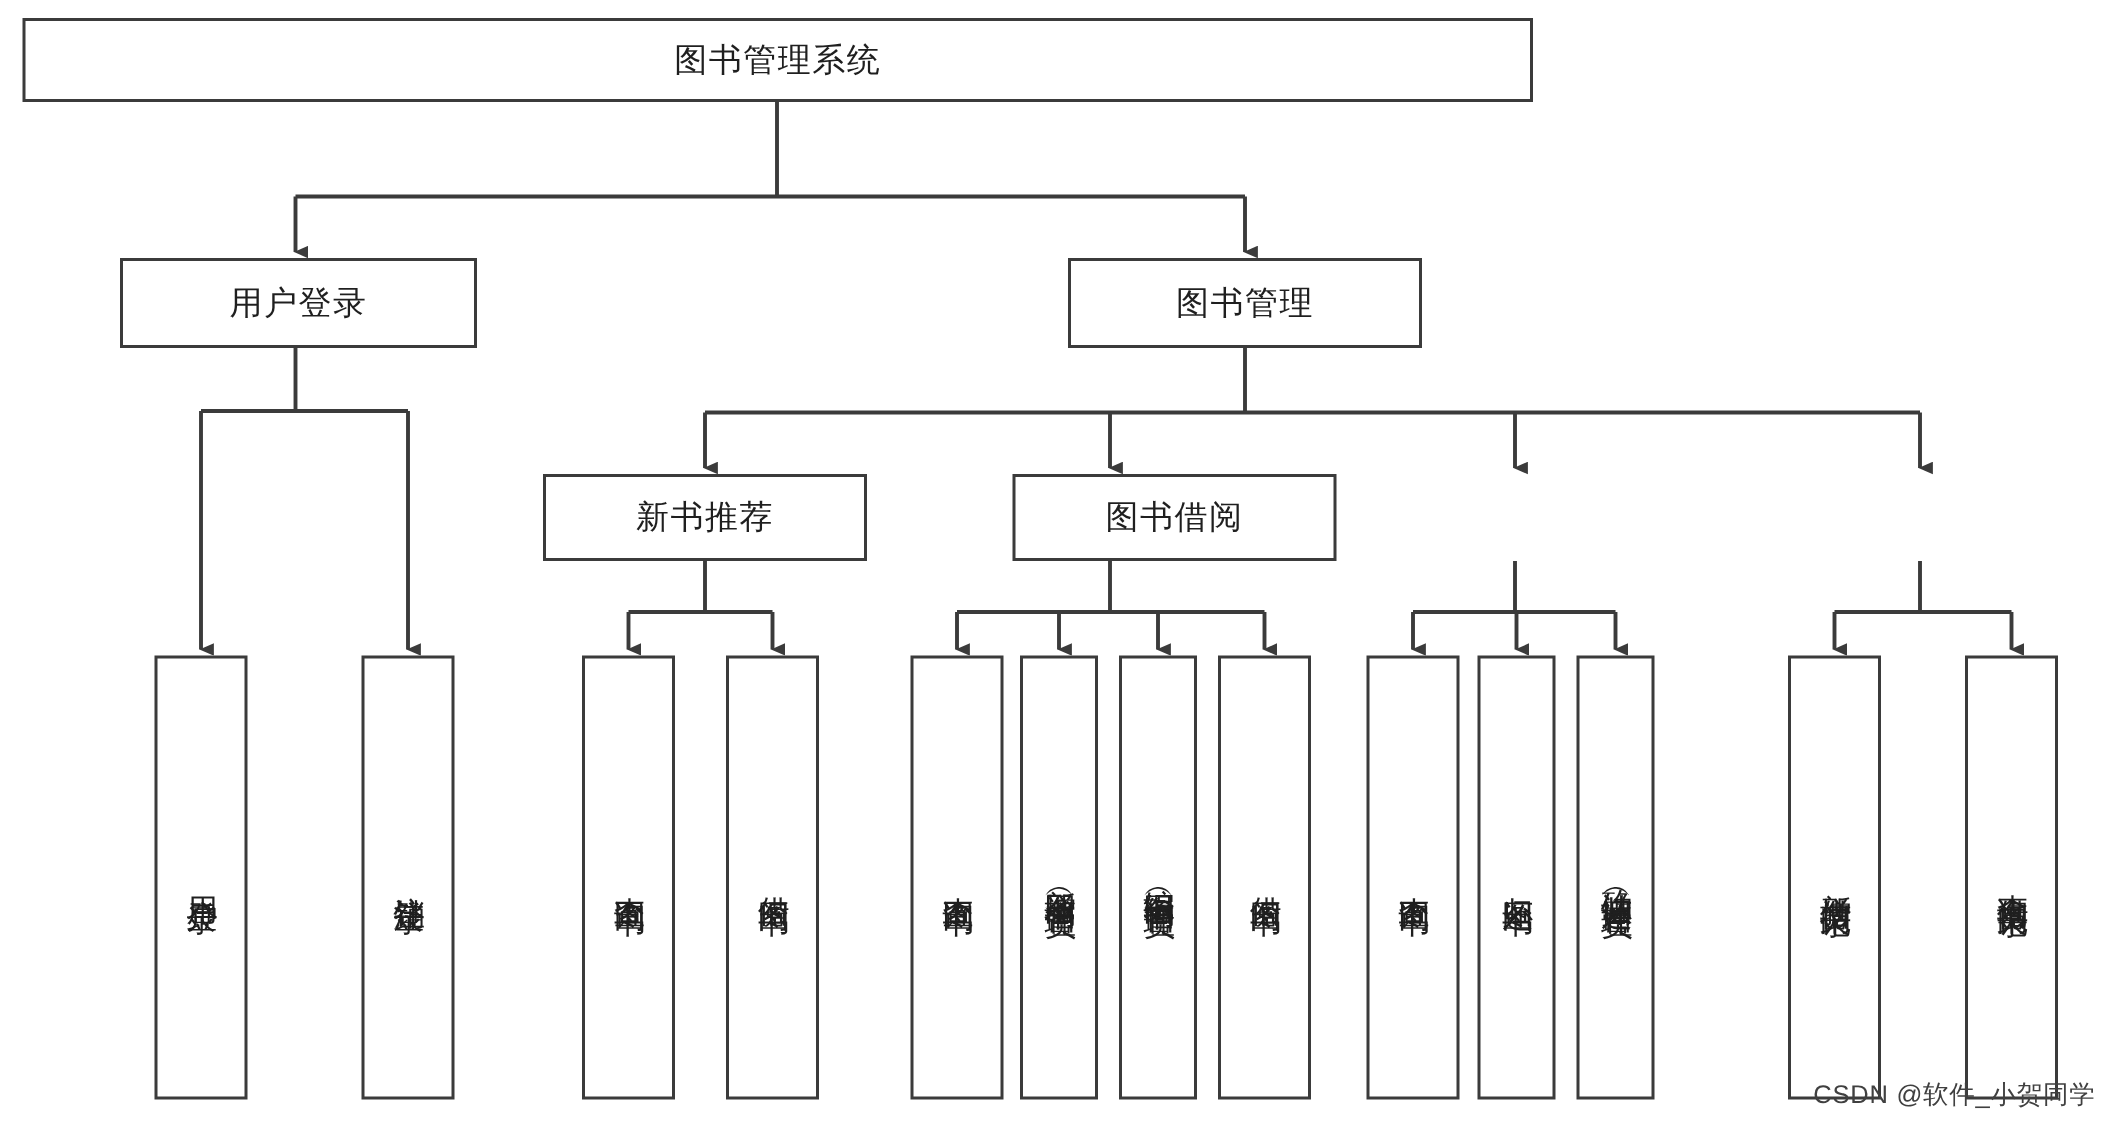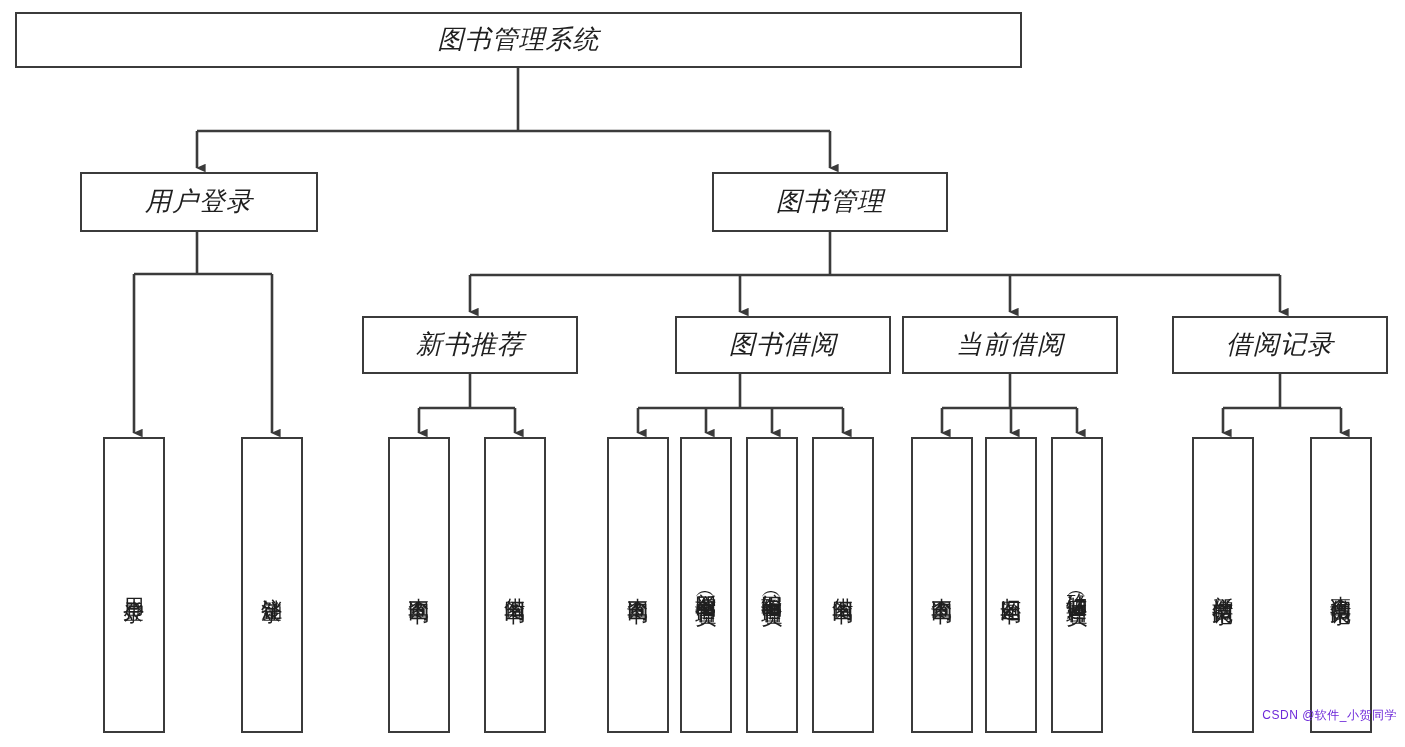--- a/index.html
+++ b/index.html
@@ -29,45 +29,44 @@
     position: absolute;
     box-sizing: border-box;
     background: #ffffff;
     border: 2px solid #3b3b3b;
     display: flex;
     align-items: center;
     justify-content: center;
     color: #1f1f1f;
   }
   .node.horizontal {
-    font-size: 26px;
+    font-size: 22px;
     letter-spacing: 1px;
     line-height: 1.2;
-    font-style: italic;
   }
   .node.vertical {
     writing-mode: vertical-rl;
     text-orientation: upright;
     font-size: 21px;
     line-height: 1.22;
     letter-spacing: 2px;
     padding: 4px 0;
     text-align: center;
     white-space: nowrap;
   }
   .node.vertical > span {
     writing-mode: vertical-rl;
     text-orientation: upright;
   }
   #watermark {
     position: absolute;
     right: 8px;
-    bottom: 23px;
-    font-size: 12px;
-    color: #6d28d9;
+    bottom: 6px;
+    font-size: 17px;
+    color: #404040;
     letter-spacing: 0.5px;
     white-space: nowrap;
   }
 </style>
 </head>
 <body>
 
 <div id="diagram-root">
 
   <svg id="wire-layer" viewBox="0 0 1405 747" width="1405" height="747" xmlns="http://www.w3.org/2000/svg">
@@ -133,26 +132,20 @@
   <div class="node horizontal" id="node-l3-0" style="left: 362px; top: 316px; width: 216px; height: 58px;">
     <span>新书推荐</span>
   </div>
 
   <div class="node horizontal" id="node-l2-1" style="left: 712px; top: 172px; width: 236px; height: 60px;">
     <span>图书管理</span>
   </div>
   <div class="node horizontal" id="node-l3-1" style="left: 632px; top: 316px; width: 216px; height: 58px; margin-left: 43px;">
     <span>图书借阅</span>
   </div>
-  <div class="node horizontal" id="node-l3-2" style="left: 902px; top: 316px; width: 216px; height: 58px;">
-    <span>当前借阅</span>
-  </div>
-  <div class="node horizontal" id="node-l3-3" style="left: 1172px; top: 316px; width: 216px; height: 58px;">
-    <span>借阅记录</span>
-  </div>
 
   <div class="node vertical" id="node-leaf-0" style="left: 103px; top: 437px; width: 62px; height: 296px;">
     <span>用户登录</span>
   </div>
   <div class="node vertical" id="node-leaf-1" style="left: 241px; top: 437px; width: 62px; height: 296px;">
     <span>注销登录</span>
   </div>
   <div class="node vertical" id="node-leaf-2" style="left: 388px; top: 437px; width: 62px; height: 296px;">
     <span>查询图书</span>
   </div>

